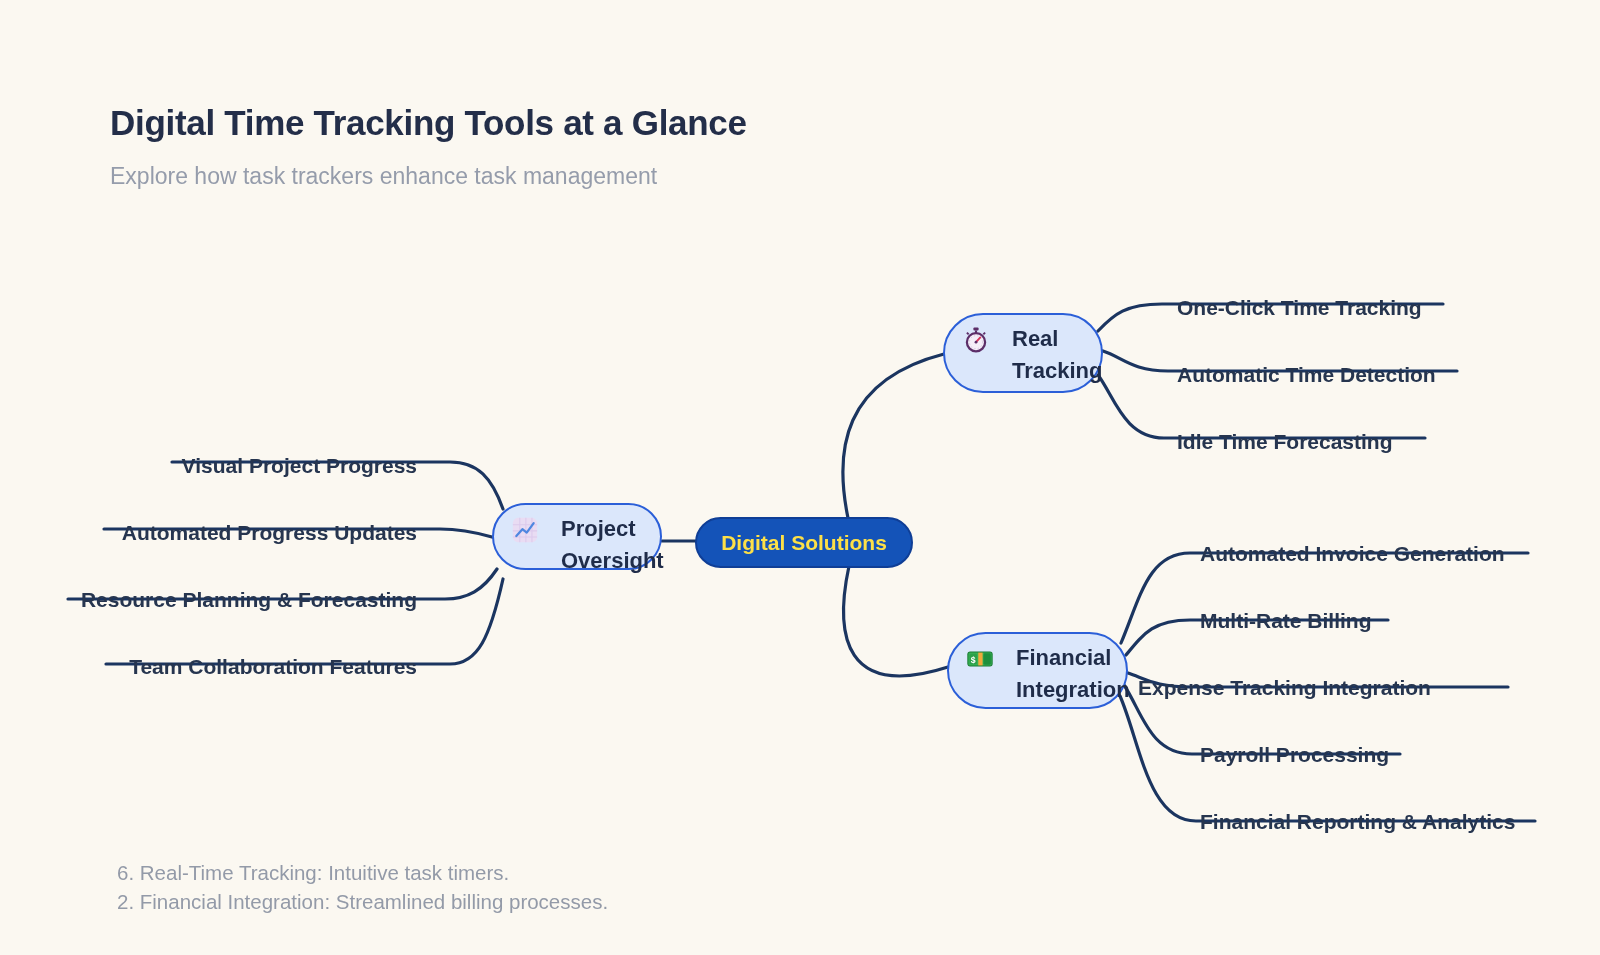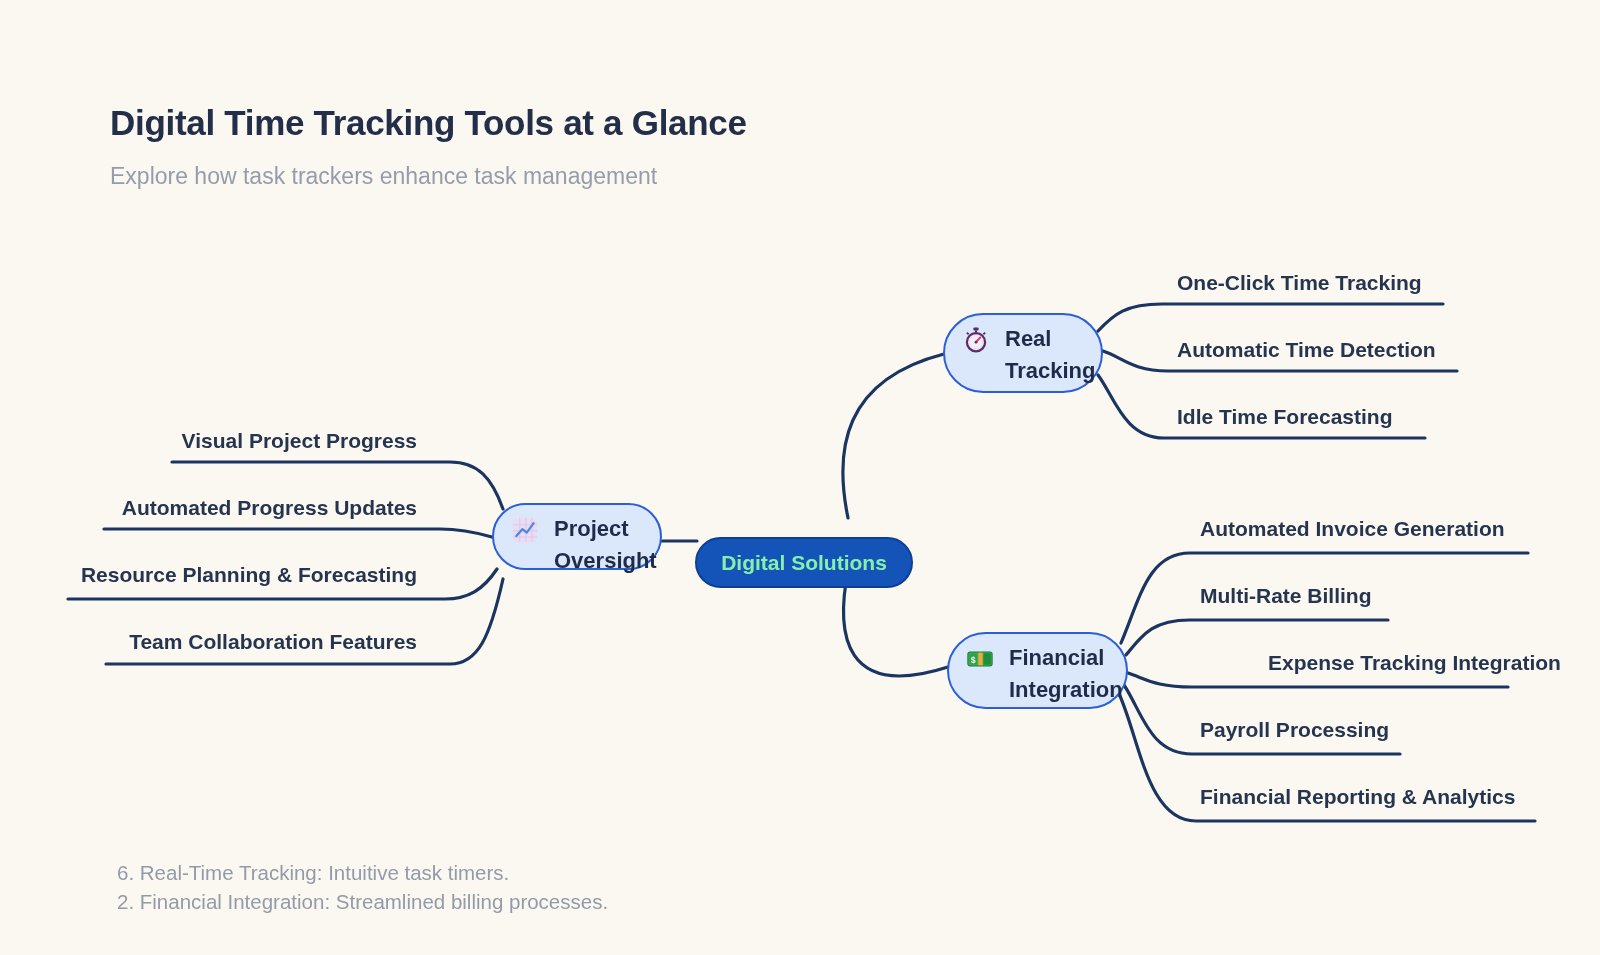--- a/index.html
+++ b/index.html
@@ -40,35 +40,34 @@
   .center-node {
     position: absolute;
     left: 695px; top: 517px;
     width: 218px; height: 51px;
     background: #1453b8;
     border: 2px solid #0f3e96;
     border-radius: 27px;
     display: flex;
     align-items: center;
     justify-content: center;
-    color: #86efac;
+    color: #fde047;
     font-size: 21px;
     font-weight: 700;
     white-space: nowrap;
-    margin-top: 20px;
   }
   .branch-node {
     position: absolute;
     background: #dbe7fb;
     border: 2.5px solid #2b5fd8;
     border-radius: 40px;
     display: flex;
     align-items: flex-start;
     padding: 8px 16px 0 18px;
-    gap: 16px;
+    gap: 23px;
   }
   .branch-node .node-icon {
     width: 26px; height: 26px;
     margin-top: 4px;
     flex: 0 0 auto;
   }
   .branch-label {
     font-size: 22px;
     font-weight: 700;
     line-height: 32px;
@@ -78,20 +77,21 @@
   .node-project-oversight   { left: 492px; top: 503px; width: 170px; height: 67px; }
   .node-real-tracking       { left: 943px; top: 313px; width: 160px; height: 80px; }
   .node-financial-integration { left: 947px; top: 632px; width: 181px; height: 77px; }
   .leaf {
     position: absolute;
     font-size: 21px;
     font-weight: 600;
     color: #26354f;
     white-space: nowrap;
     line-height: 26px;
+    margin-top: 25px;
   }
   .leaf.left { left: 40px; width: 377px; text-align: right; }
   .footnotes {
     position: absolute;
     left: 117px; top: 858px;
     font-size: 20.5px;
     line-height: 29px;
     color: #939aa8;
   }
 </style>
@@ -177,21 +177,21 @@
   <div class="leaf left" style="top:495px">Automated Progress Updates</div>
   <div class="leaf left" style="top:629px">Team Collaboration Features</div>
   <div class="leaf left" style="top:562px">Resource Planning &amp; Forecasting</div>
 
   <div class="leaf" style="left:1177px; top:270px">One-Click Time Tracking</div>
   <div class="leaf" style="left:1177px; top:337px">Automatic Time Detection</div>
   <div class="leaf" style="left:1177px; top:404px">Idle Time Forecasting</div>
 
   <div class="leaf" style="left:1200px; top:516px">Automated Invoice Generation</div>
   <div class="leaf" style="left:1200px; top:583px">Multi-Rate Billing</div>
-  <div class="leaf" style="left:1268px; top:650px">Expense Tracking Integration</div>
+  <div class="leaf" style="left:1138px; top:650px">Expense Tracking Integration</div>
   <div class="leaf" style="left:1200px; top:717px">Payroll Processing</div>
   <div class="leaf" style="left:1200px; top:784px">Financial Reporting &amp; Analytics</div>
 
   <div class="footnotes">
     <div>6. Real-Time Tracking: Intuitive task timers.</div>
     <div>2. Financial Integration: Streamlined billing processes.</div>
   </div>
 
 </div>
 

